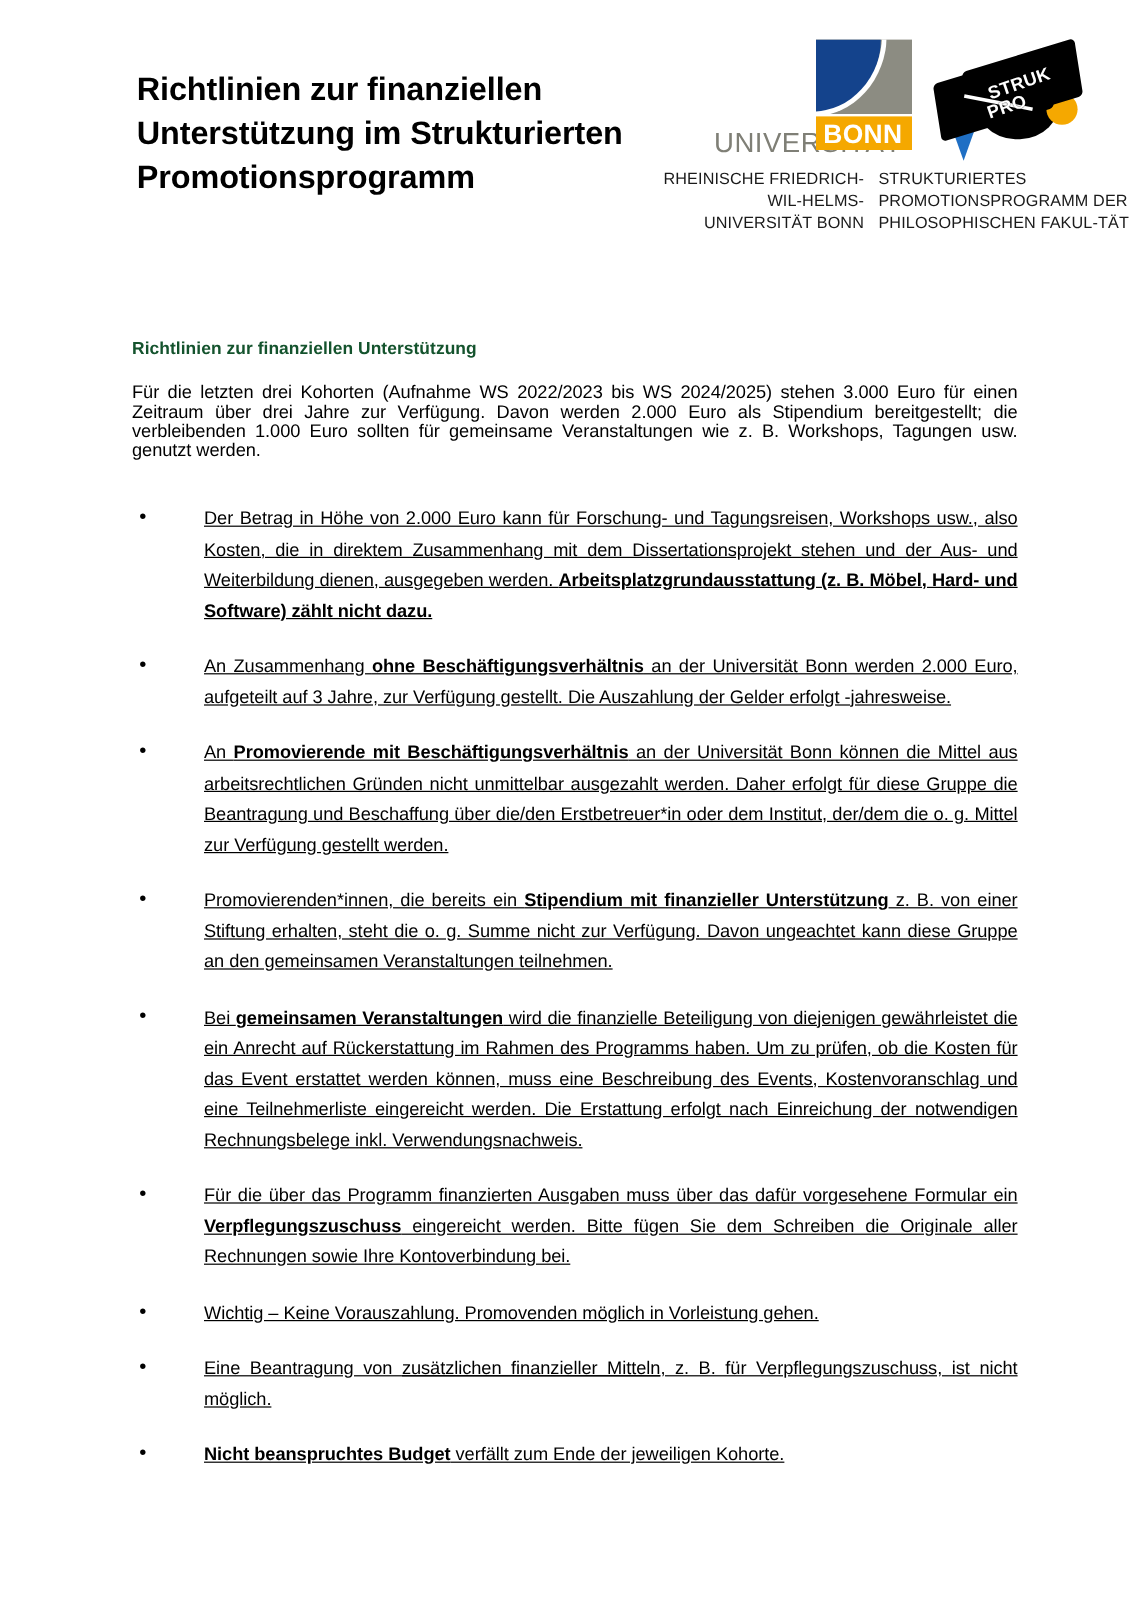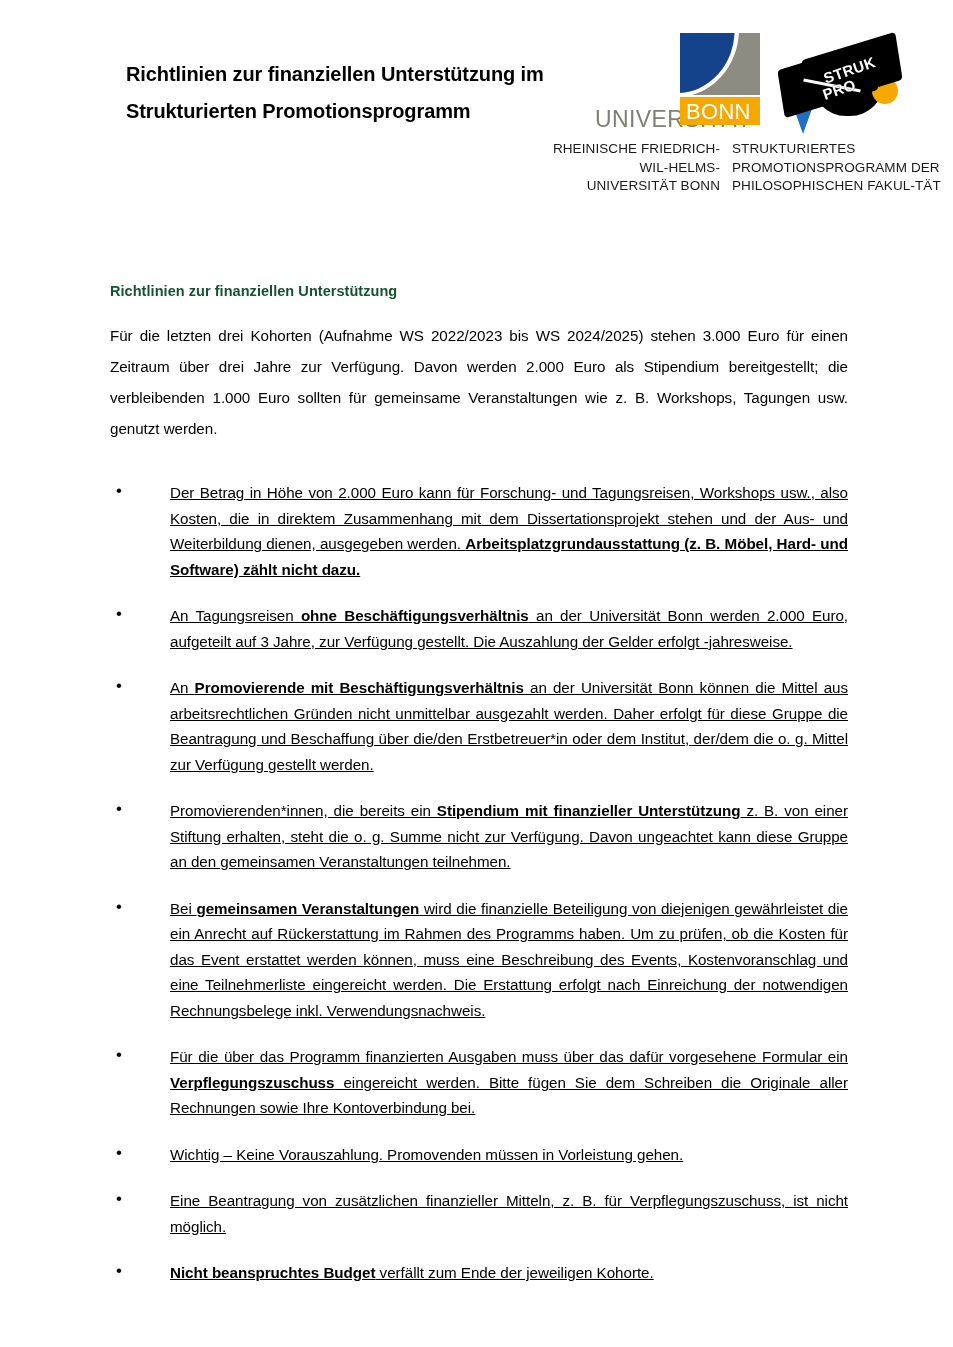--- a/index.html
+++ b/index.html
@@ -28,23 +28,23 @@
     position: absolute;
     top: 28px;
     left: 110px;
     right: 85px;
     height: 200px;
   }
 
   .doc-title {
     position: absolute;
     top: 28px;
-    left: 16px;
+    left: 4px;
     width: 420px;
-    font-size: 20px;
+    font-size: 27px;
     line-height: 37px;
     font-weight: bold;
     letter-spacing: -0.1px;
     color: #000000;
   }
 
   
   .logo-area {
     position: absolute;
     top: 0;
@@ -106,21 +106,21 @@
     top: 64px;
     width: 80px;
     height: 28px;
     background: #f5a800;
   }
   .ub-bar span {
     position: absolute;
     left: 6px;
     top: 2px;
     font-size: 22px;
-    font-weight: normal;
+    font-weight: bold;
     color: #ffffff;
     letter-spacing: 0.3px;
   }
 
   
   .strukpro-logo {
     position: absolute;
     top: 0px;
     left: 178px;
     width: 150px;
@@ -253,21 +253,21 @@
   .section-heading {
     font-size: 14.5px;
     font-weight: bold;
     color: #14532d;
     margin: 0 0 21px 0;
     letter-spacing: 0.05px;
   }
 
   .intro {
     font-size: 15.2px;
-    line-height: 31px;
+    line-height: 16px;
     margin: 0;
     text-align: justify;
     text-justify: inter-word;
     letter-spacing: -0.05px;
   }
 
   ul.bullets {
     list-style: none;
     margin: 36px 0 0 0;
     padding: 0;
@@ -342,24 +342,24 @@
   </div>
 
   <div class="content">
 
     <h2 class="section-heading">Richtlinien zur finanziellen Unterstützung</h2>
 
     <p class="intro">Für die letzten drei Kohorten (Aufnahme WS 2022/2023 bis WS 2024/2025) stehen 3.000 Euro für einen Zeitraum über drei Jahre zur Verfügung. Davon werden 2.000 Euro als Stipendium bereitgestellt; die verbleibenden 1.000 Euro sollten für gemeinsame Veranstaltungen wie z. B. Workshops, Tagungen usw. genutzt werden.</p>
 
     <ul class="bullets">
         <li><span>Der Betrag in Höhe von 2.000 Euro kann für Forschung- und Tagungsreisen, Workshops usw., also Kosten, die in direktem Zusammenhang mit dem Dissertationsprojekt stehen und der Aus- und Weiterbildung dienen, ausgegeben werden. </span><b>Arbeitsplatzgrundausstattung (z. B. Möbel, Hard- und Software) zählt nicht dazu.</b></li>
-        <li><span>An Tagungsreisen </span><b>ohne Beschäftigungsverhältnis</b><span> an der Universität Bonn werden 2.000 Euro, aufgeteilt auf 3 Jahre, zur Verfügung gestellt. Die Auszahlung der Gelder erfolgt -jahresweise.</span></li>
+        <li><span>An Zusammenhang </span><b>ohne Beschäftigungsverhältnis</b><span> an der Universität Bonn werden 2.000 Euro, aufgeteilt auf 3 Jahre, zur Verfügung gestellt. Die Auszahlung der Gelder erfolgt -jahresweise.</span></li>
         <li><span>An </span><b>Promovierende mit Beschäftigungsverhältnis</b><span> an der Universität Bonn können die Mittel aus arbeitsrechtlichen Gründen nicht unmittelbar ausgezahlt werden. Daher erfolgt für diese Gruppe die Beantragung und Beschaffung über die/den Erstbetreuer*in oder dem Institut, der/dem die o. g. Mittel zur Verfügung gestellt werden.</span></li>
         <li><span>Promovierenden*innen, die bereits ein </span><b>Stipendium mit finanzieller Unterstützung</b><span> z. B. von einer Stiftung erhalten, steht die o. g. Summe nicht zur Verfügung. Davon ungeachtet kann diese Gruppe an den gemeinsamen Veranstaltungen teilnehmen.</span></li>
         <li><span>Bei </span><b>gemeinsamen Veranstaltungen</b><span> wird die finanzielle Beteiligung von diejenigen gewährleistet die ein Anrecht auf Rückerstattung im Rahmen des Programms haben. Um zu prüfen, ob die Kosten für das Event erstattet werden können, muss eine Beschreibung des Events, Kostenvoranschlag und eine Teilnehmerliste eingereicht werden. Die Erstattung erfolgt nach Einreichung der notwendigen Rechnungsbelege inkl. Verwendungsnachweis.</span></li>
         <li><span>Für die über das Programm finanzierten Ausgaben muss über das dafür vorgesehene Formular ein </span><b>Verpflegungszuschuss</b><span> eingereicht werden. Bitte fügen Sie dem Schreiben die Originale aller Rechnungen sowie Ihre Kontoverbindung bei.</span></li>
-        <li><span>Wichtig – Keine Vorauszahlung. Promovenden müssen in Vorleistung gehen.</span></li>
+        <li><span>Wichtig – Keine Vorauszahlung. Promovenden möglich in Vorleistung gehen.</span></li>
         <li><span>Eine Beantragung von </span><u>zusätzlichen finanzieller Mitteln</u><span>, z. B. für Verpflegungszuschuss, ist nicht möglich.</span></li>
         <li><b>Nicht beanspruchtes Budget</b><span> verfällt zum Ende der jeweiligen Kohorte.</span></li>
       </ul>
 
   </div>
 </div>
 
 </body></html>

